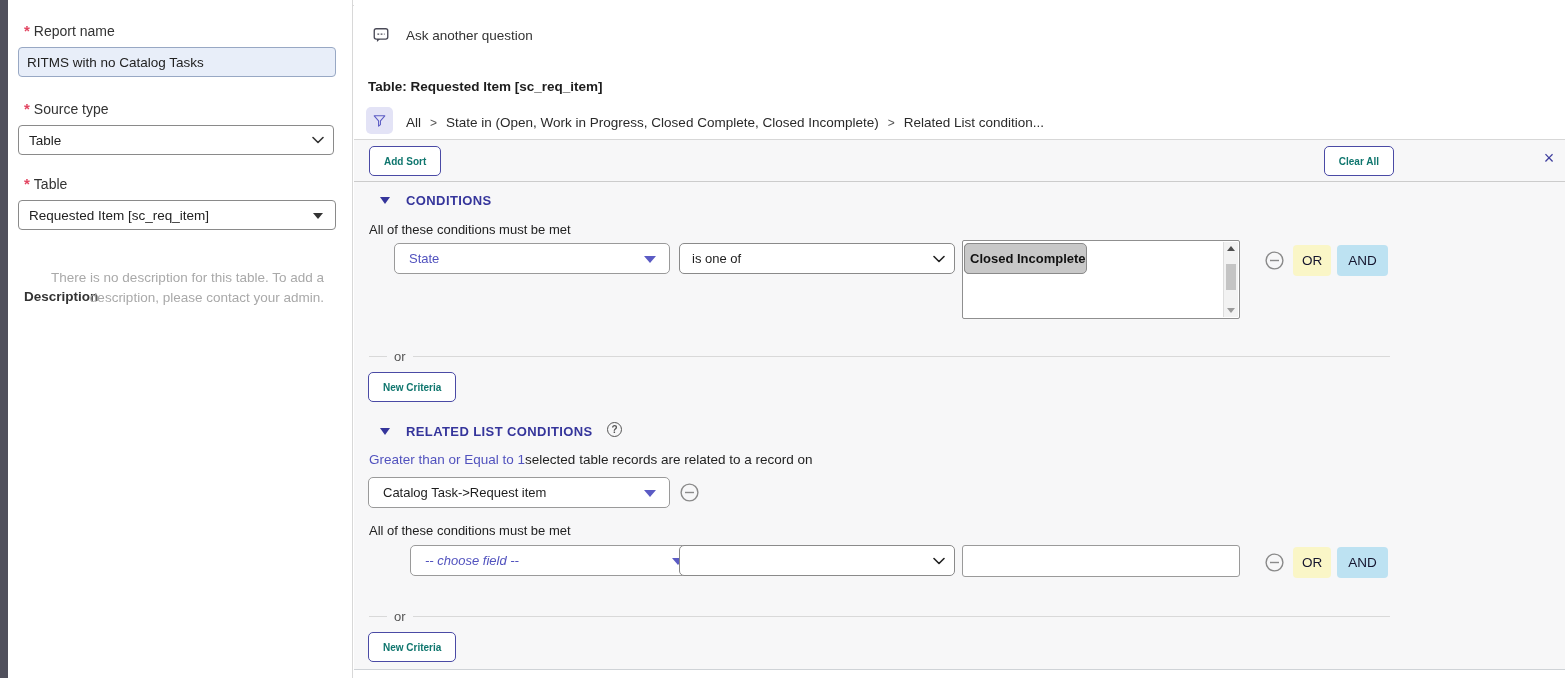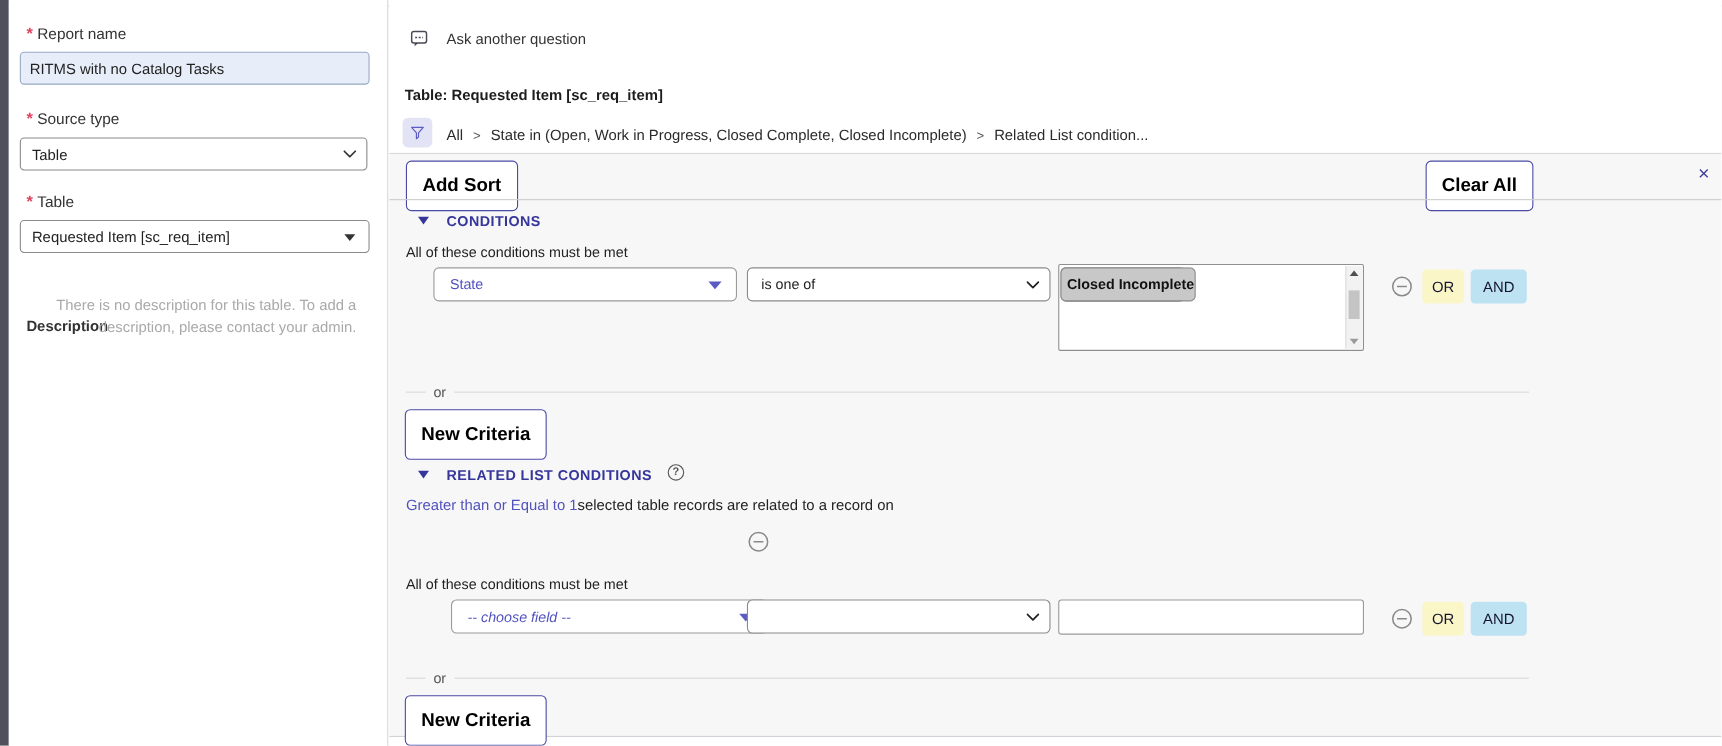--- a/index.html
+++ b/index.html
@@ -42,22 +42,22 @@
   .filter-icon-box { position:absolute; left:12px; top:107px; width:27px; height:27px; background:#e3e3f6;
     border-radius:5px; display:flex; align-items:center; justify-content:center; cursor:pointer; }
   .breadcrumb { position:absolute; left:52px; top:115px; font-size:13.5px; color:#2a2a2a; display:flex; gap:9px; align-items:center; }
   .breadcrumb .sep { color:#555; font-size:12px; }
   .breadcrumb .seg { cursor:pointer; }
 
   
   .panel { position:absolute; left:0; right:0; top:139px; height:531px; background:#f7f7f8;
     border-top:1px solid #d7d7d7; border-bottom:1px solid #cfd3d7; }
   .btn {
-    position:absolute; height:46px; background:#fff; border:1px solid #4a4aa5; border-radius:5px;
-    color:#000000; font-size:17px; font-weight:600; font-family:inherit;
+    position:absolute; height:30px; background:#fff; border:1px solid #4a4aa5; border-radius:5px;
+    color:#0f766e; font-size:10px; font-weight:600; font-family:inherit;
     display:flex; align-items:center; padding:0 14px; cursor:pointer;
   }
   .close-x { position:absolute; right:6px; top:8px; font-size:18px; color:#3f3f9e; cursor:pointer;
     width:20px; text-align:center; line-height:20px; font-weight:400; }
   .divider { position:absolute; left:0; right:0; top:41px; height:1px; background:#cccccc; }
 
   .sec-header { position:absolute; display:flex; align-items:center; gap:16px; cursor:pointer; }
   .tri-down { width:0; height:0; border-left:5px solid transparent; border-right:5px solid transparent; border-top:7px solid #35359b; }
   .sec-title { font-size:13px; font-weight:700; letter-spacing:.4px; color:#35359b; }
   .must { position:absolute; font-size:13px; color:#222; }
@@ -220,20 +220,24 @@
     <div class="sec-header" style="left:26px; top:284px;">
       <span class="tri-down"></span>
       <span class="sec-title">RELATED LIST CONDITIONS</span>
     </div>
     <div class="help" style="position:absolute; left:253px; top:282px;">?</div>
 
     <div class="sentence">
       <span class="quant">Greater than or Equal to 1</span><span class="rest">selected table records are related to a record on</span>
     </div>
 
+    <div class="dd" style="left:14px; top:337px; width:302px; color:#1d1d1d;">
+      <span>Catalog Task-&gt;Request item</span>
+      <span class="caret-purple"></span>
+    </div>
     <svg class="minus" style="left:326px; top:343px;" viewBox="0 0 19 19">
       <circle cx="9.5" cy="9.5" r="8.4" fill="none" stroke="#8a8a8a" stroke-width="1.4"></circle>
       <line x1="5" y1="9.5" x2="14" y2="9.5" stroke="#8a8a8a" stroke-width="1.4"></line>
     </svg>
 
     <div class="must" style="left:15px; top:383px;">All of these conditions must be met</div>
 
     <div class="dd purple-text" style="left:56px; top:405px; width:288px;font-style:italic;">
       <span>-- choose field --</span>
       <span class="caret-purple"></span>

